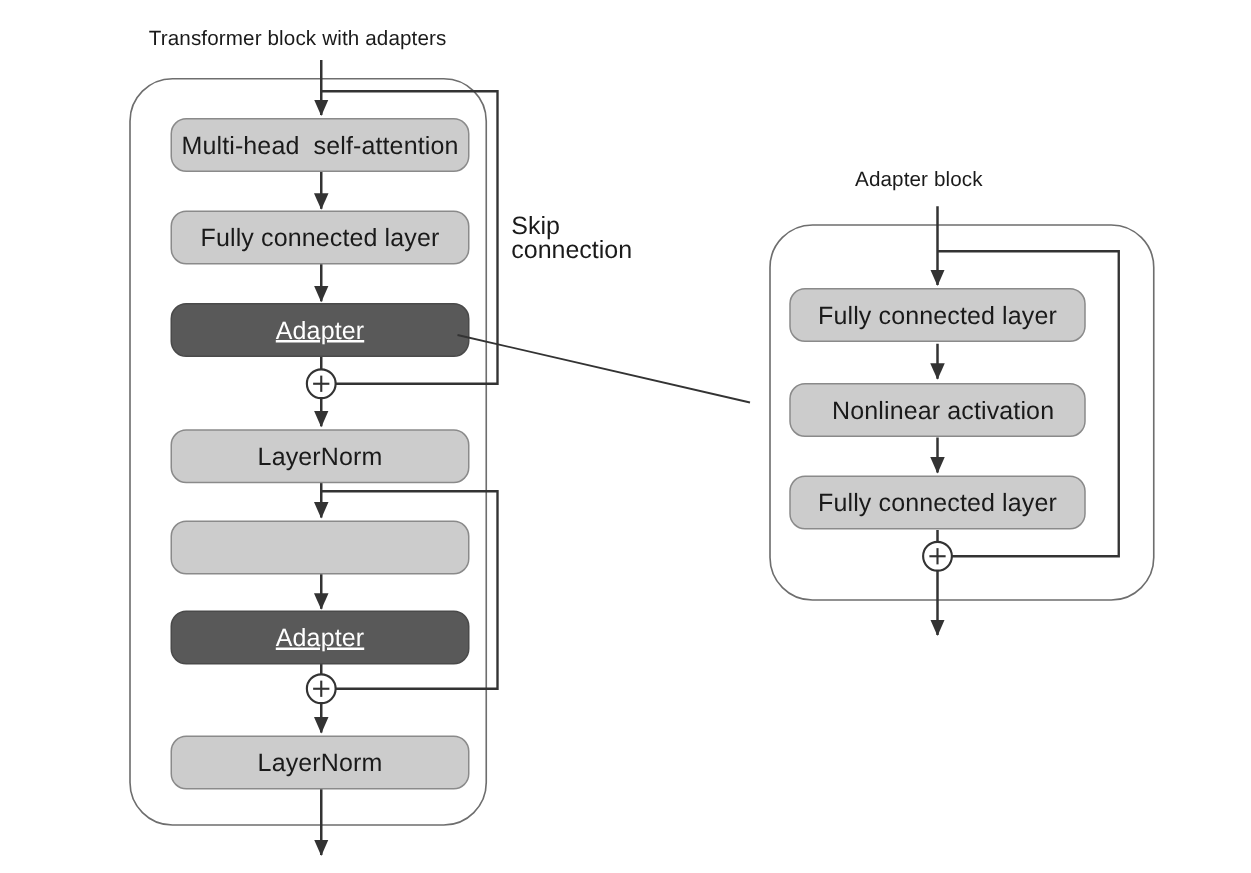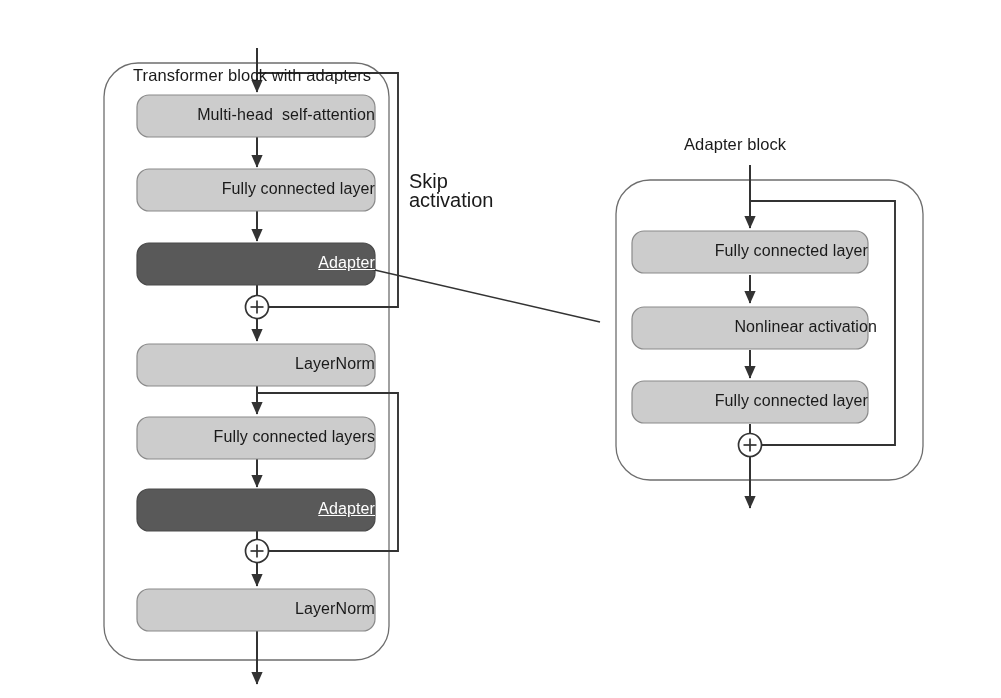--- a/index.html
+++ b/index.html
@@ -28,24 +28,24 @@
   }
   .caption-text {
     position: absolute;
     font-size: 16.5px;
     color: #1a1a1a;
     white-space: pre;
     letter-spacing: 0.1px;
   }
   .node-label {
     position: absolute;
-    font-size: 16px;
+    font-size: 20px;
     color: #1a1a1a;
     white-space: pre;
-    text-align: right;
+    text-align: center;
     letter-spacing: 0.1px;
   }
   .node-label.on-dark {
     color: #ffffff;
     text-decoration: underline;
   }
   .skip-label {
     position: absolute;
     font-size: 20px;
     color: #1a1a1a;
@@ -118,31 +118,30 @@
     <circle cx="750" cy="445" r="11.5" fill="#ffffff" stroke="#333333" stroke-width="1.7"></circle>
     <line x1="743.5" y1="445" x2="756.5" y2="445" stroke="#333333" stroke-width="1.7"></line>
     <line x1="750" y1="438.5" x2="750" y2="451.5" stroke="#333333" stroke-width="1.7"></line>
     <line x1="750" y1="456" x2="750" y2="508" stroke="#333333" stroke-width="2" marker-end="url(#arrowhead)"></line>
 
     <rect x="632" y="231" width="236" height="42" rx="12" ry="12" fill="#cccccc" stroke="#8a8a8a" stroke-width="1.2"></rect>
     <rect x="632" y="307" width="236" height="42" rx="12" ry="12" fill="#cccccc" stroke="#8a8a8a" stroke-width="1.2"></rect>
     <rect x="632" y="381" width="236" height="42" rx="12" ry="12" fill="#cccccc" stroke="#8a8a8a" stroke-width="1.2"></rect>
   </svg>
 
-  <div class="caption-text" style="left:133px; top:22px;margin-top:44px;">Transformer block with adapters</div>
+  <div class="caption-text" style="left:119px; top:22px;">Transformer block with adapters</div>
 
   <div class="caption-text" style="left:684px; top:135px;">Adapter block</div>
 
-  <div class="skip-label" style="left:409px; top:172px;"><span>Skip</span><br><span>activation</span></div>
+  <div class="skip-label" style="left:409px; top:172px;"><span>Skip</span><br><span>connection</span></div>
 
   <div class="node-label" style="left:137px; top:106px; width:238px;">Multi-head  self-attention</div>
   <div class="node-label" style="left:137px; top:180px; width:238px;">Fully connected layer</div>
   <div class="node-label on-dark" style="left:137px; top:254px; width:238px;">Adapter</div>
   <div class="node-label" style="left:137px; top:355px; width:238px;">LayerNorm</div>
-  <div class="node-label" style="left:137px; top:428px; width:238px;">Fully connected layers</div>
   <div class="node-label on-dark" style="left:137px; top:500px; width:238px;">Adapter</div>
   <div class="node-label" style="left:137px; top:600px; width:238px;">LayerNorm</div>
 
   <div class="node-label" style="left:632px; top:242px; width:236px;">Fully connected layer</div>
   <div class="node-label" style="left:632px; top:318px; width:245px;">Nonlinear activation</div>
   <div class="node-label" style="left:632px; top:392px; width:236px;">Fully connected layer</div>
 
 </div>
 
 </body></html>

